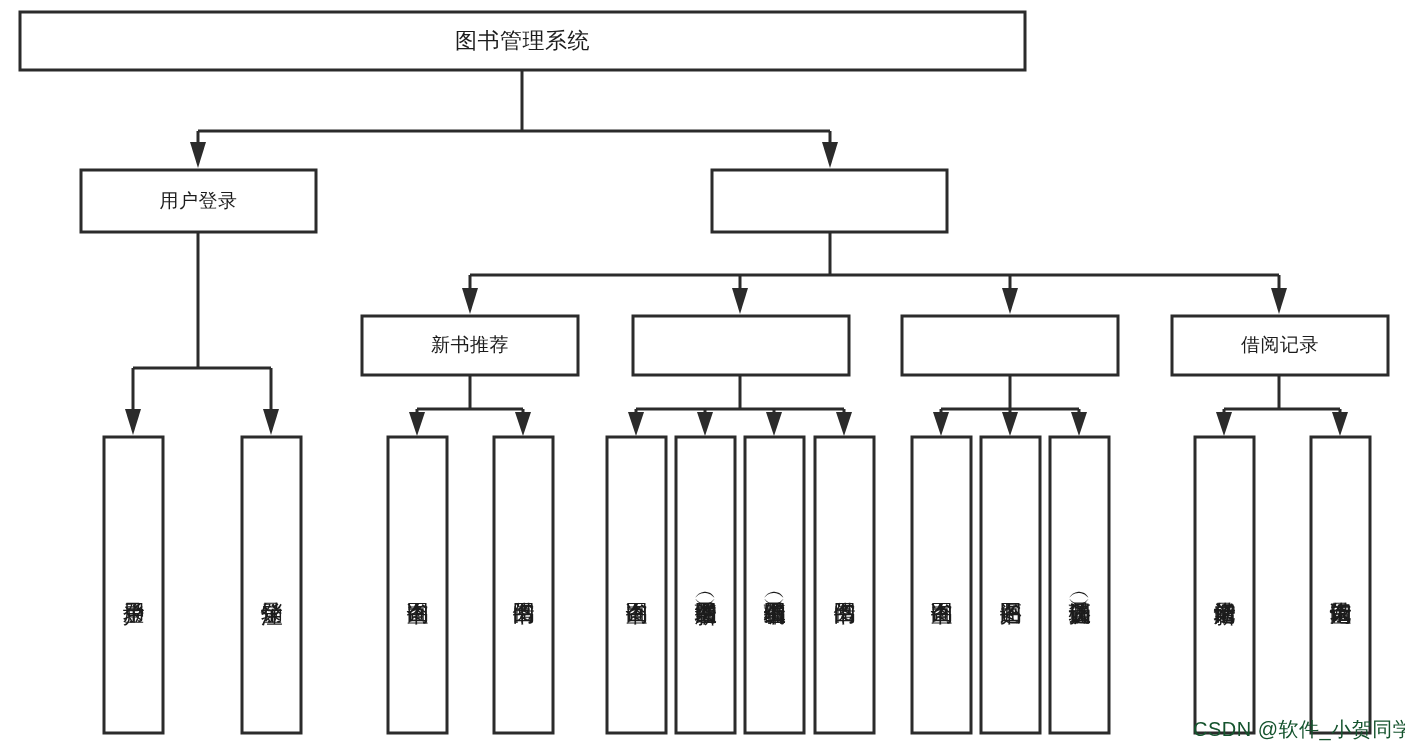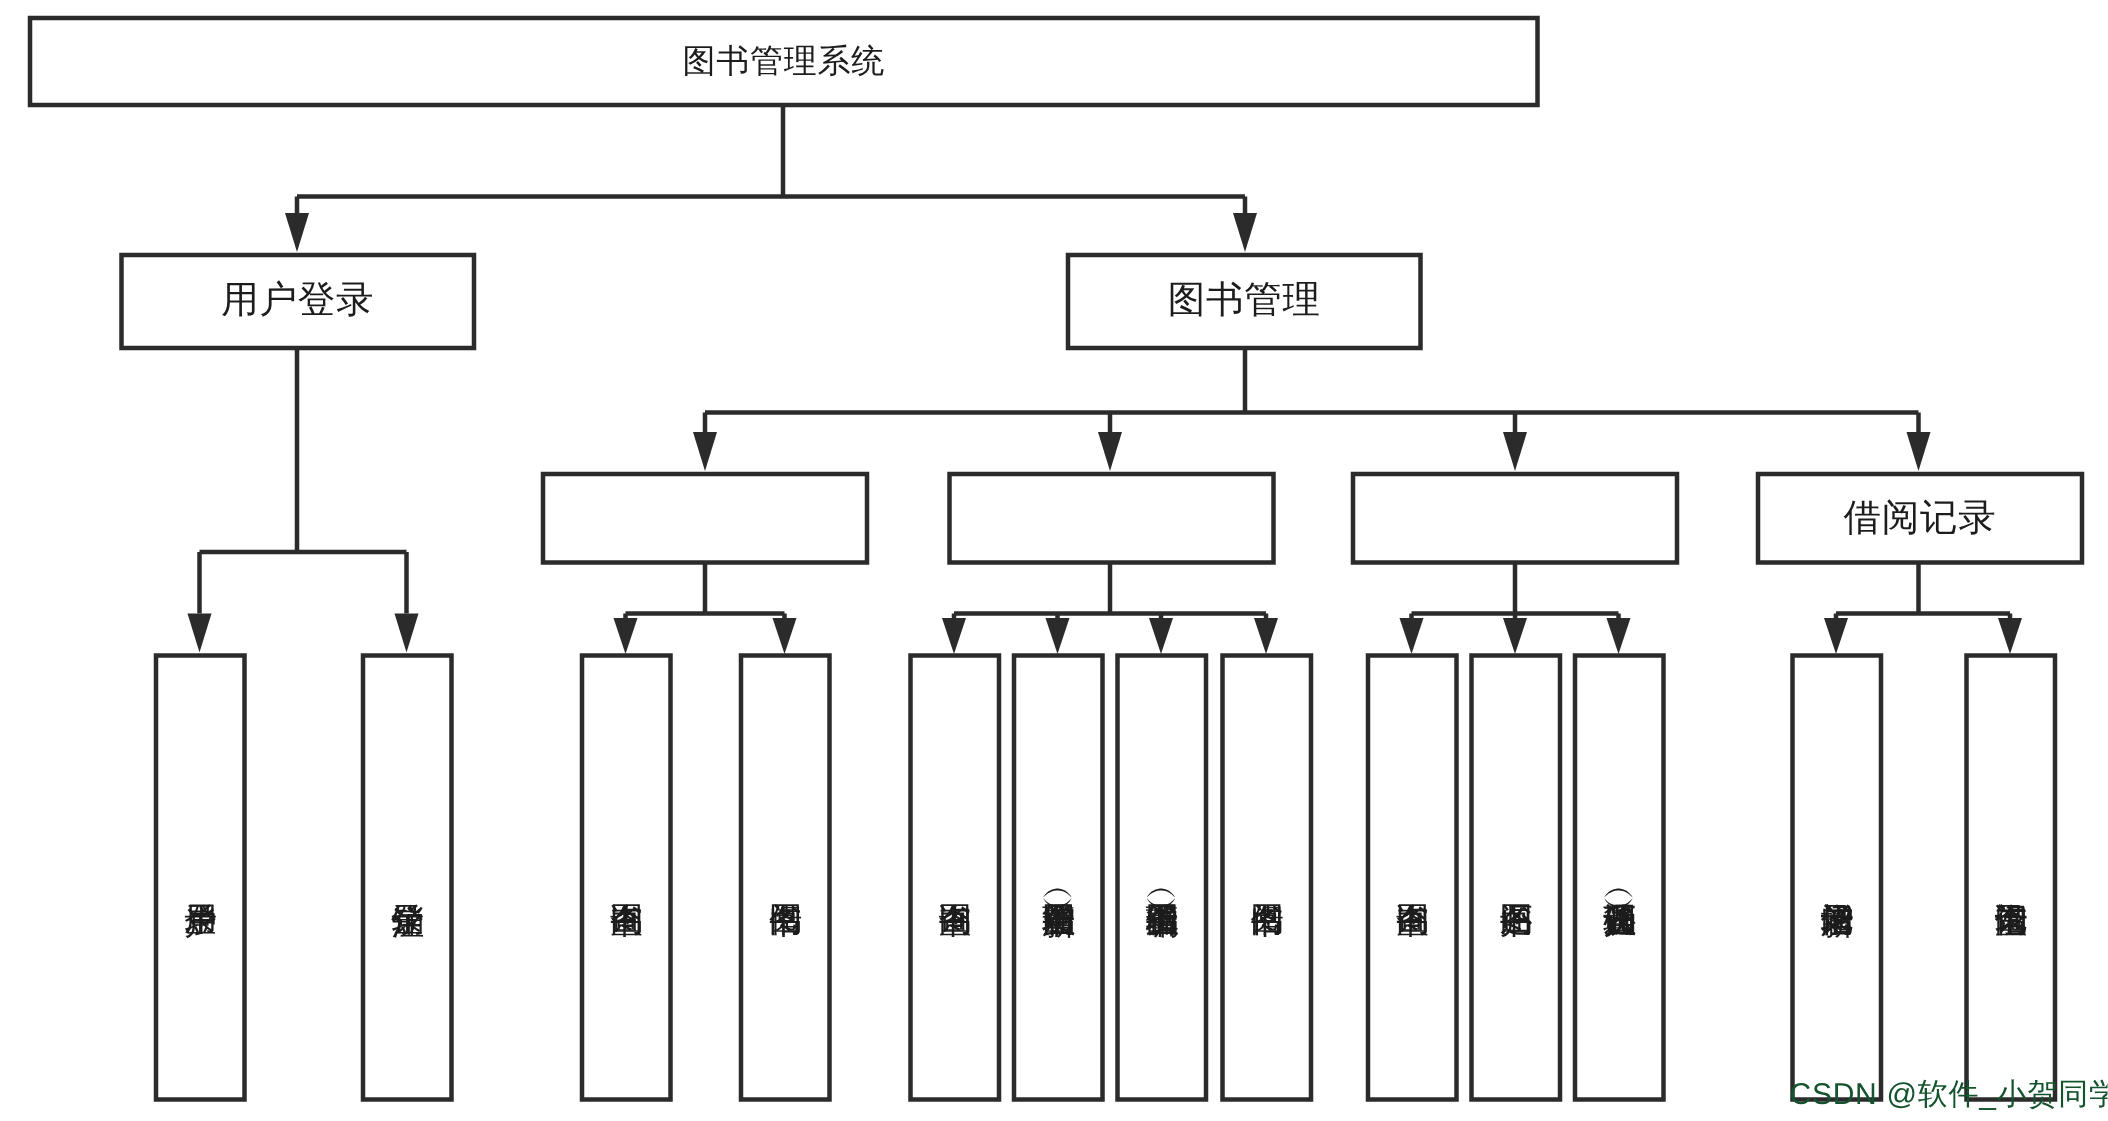--- a/index.html
+++ b/index.html
@@ -41,21 +41,21 @@
   .arrow-head {
     fill: #2b2b2b;
     stroke: none;
   }
   .node-label-h {
     position: absolute;
     display: flex;
     align-items: center;
     justify-content: center;
     color: #1c1c1c;
-    font-size: 25px;
+    font-size: 19px;
     line-height: 1.1;
     letter-spacing: 0.5px;
     white-space: nowrap;
     font-family: "Liberation Sans", "DejaVu Sans", sans-serif;
     pointer-events: none;
   }
   .node-label-title {
     font-size: 22px;
   }
   .node-label-v {
@@ -189,22 +189,22 @@
     <rect class="node-rect" x="1050" y="437" width="59" height="296"></rect>
 
     <rect class="node-rect" x="1195" y="437" width="59" height="296"></rect>
     <rect class="node-rect" x="1311" y="437" width="59" height="296"></rect>
   </svg>
 
   <div class="node-label-h node-label-title" style="left:20px; top:12px; width:1005px; height:58px;">图书管理系统</div>
 
   <div class="node-label-h" style="left:81px; top:170px; width:235px; height:62px;">用户登录</div>
 
-  <div class="node-label-h" style="left:712px; top:170px; width:235px; height:62px;">图书管理</div>
-
+
+  <div class="node-label-h" style="left:362px; top:316px; width:216px; height:59px;">新书推荐</div>
 
 
 
   <div class="node-label-h" style="left:1172px; top:316px; width:216px; height:59px;border-radius:23px;">借阅记录</div>
 
   <div class="node-label-v" style="left:104px; top:437px; width:59px; height:296px;">用户登录</div>
 
   <div class="node-label-v" style="left:242px; top:437px; width:59px; height:296px;">注销登录</div>
 
   <div class="node-label-v" style="left:388px; top:437px; width:59px; height:296px;">查询图书</div>

